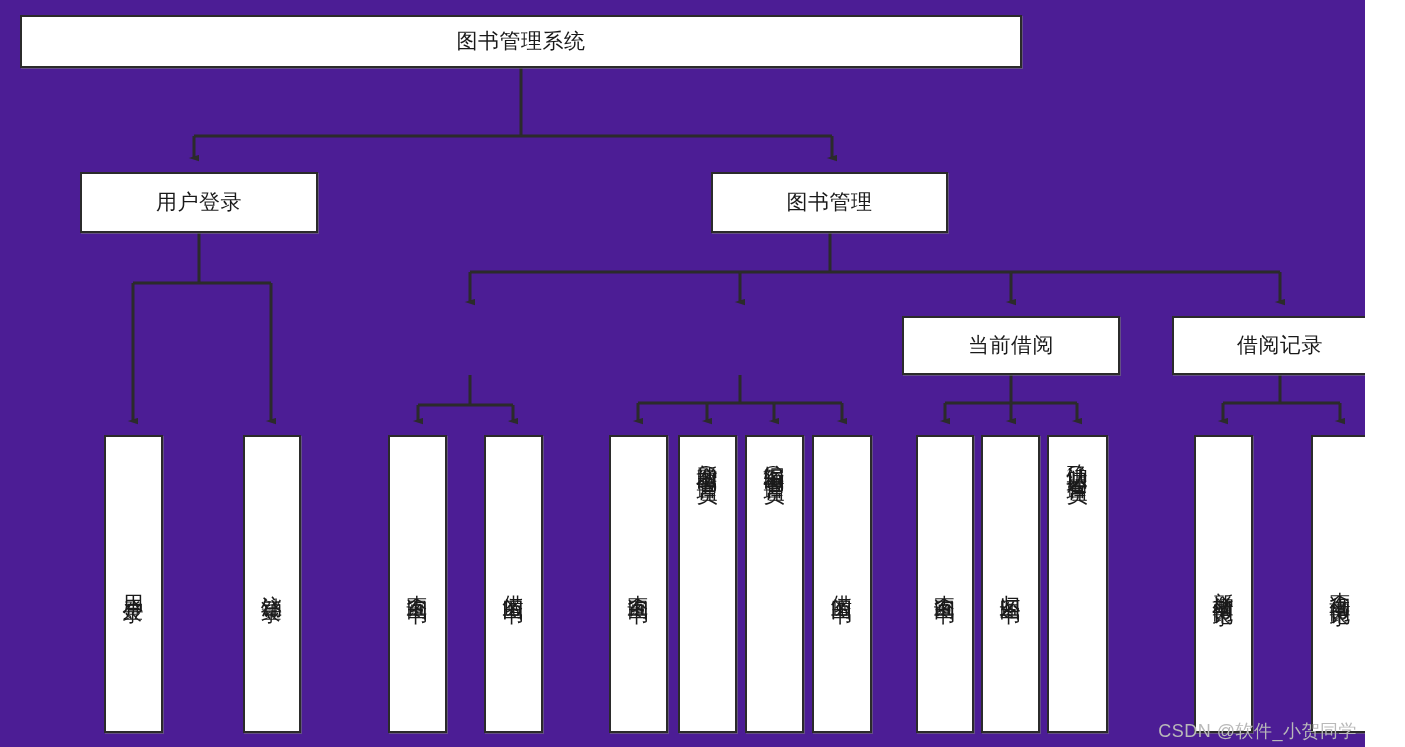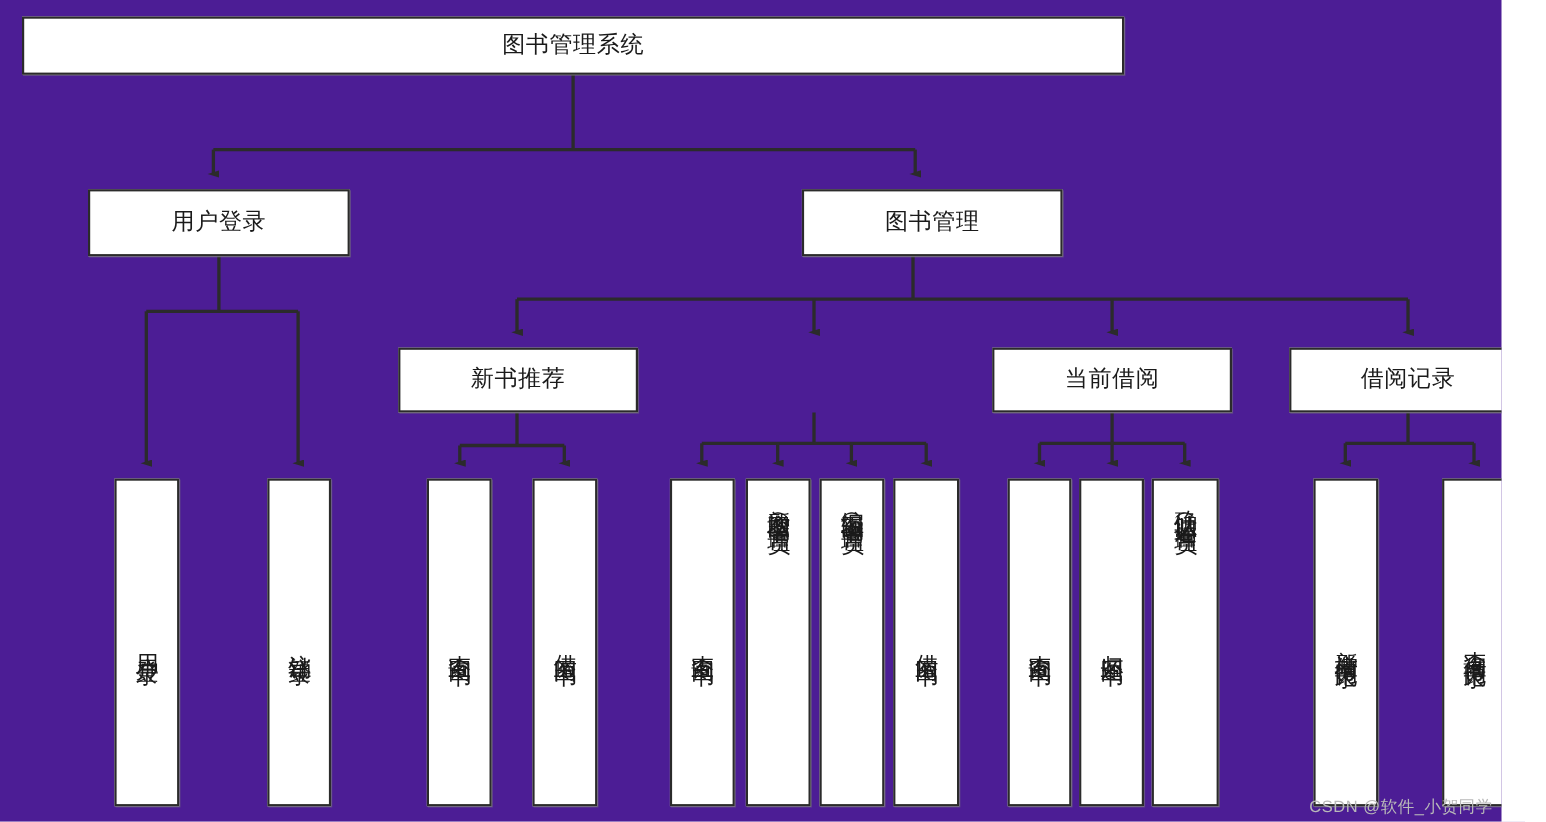--- a/index.html
+++ b/index.html
@@ -58,21 +58,21 @@
     white-space: nowrap;
   }
   .node.vert.centered {
     align-items: center;
     padding-top: 0;
   }
   #watermark {
     position: absolute;
     right: 8px;
     bottom: 4px;
-    font-size: 15px;
+    font-size: 18px;
     color: #b9b9b9;
     letter-spacing: 0.5px;
     white-space: nowrap;
     pointer-events: none;
     text-align: center;
   }
 </style>
 </head>
 <body>
 
@@ -128,27 +128,24 @@
     </g>
   </svg>
 
   <div class="node horiz" style="left:20px; top:15px; width:1002px; height:53px;">
     <span class="label">图书管理系统</span>
   </div>
 
   <div class="node horiz" style="left:80px; top:172px; width:238px; height:61px;">
     <span class="label">用户登录</span>
   </div>
-  <div class="node horiz" style="left:711px; top:172px; width:237px; height:61px;margin-left:18px;">
+  <div class="node horiz" style="left:711px; top:172px; width:237px; height:61px;">
     <span class="label">图书管理</span>
   </div>
 
-  <div class="node horiz" style="left:362px; top:316px; width:218px; height:59px;">
-    <span class="label">新书推荐</span>
-  </div>
   <div class="node horiz" style="left:1172px; top:316px; width:216px; height:59px;">
     <span class="label">借阅记录</span>
   </div>
   <div class="node horiz" style="left:902px; top:316px; width:218px; height:59px;">
     <span class="label">当前借阅</span>
   </div>
 
   <div class="node vert centered" style="left:104px; top:435px; width:59px; height:298px;">
     <span class="label">用户登录</span>
   </div>

